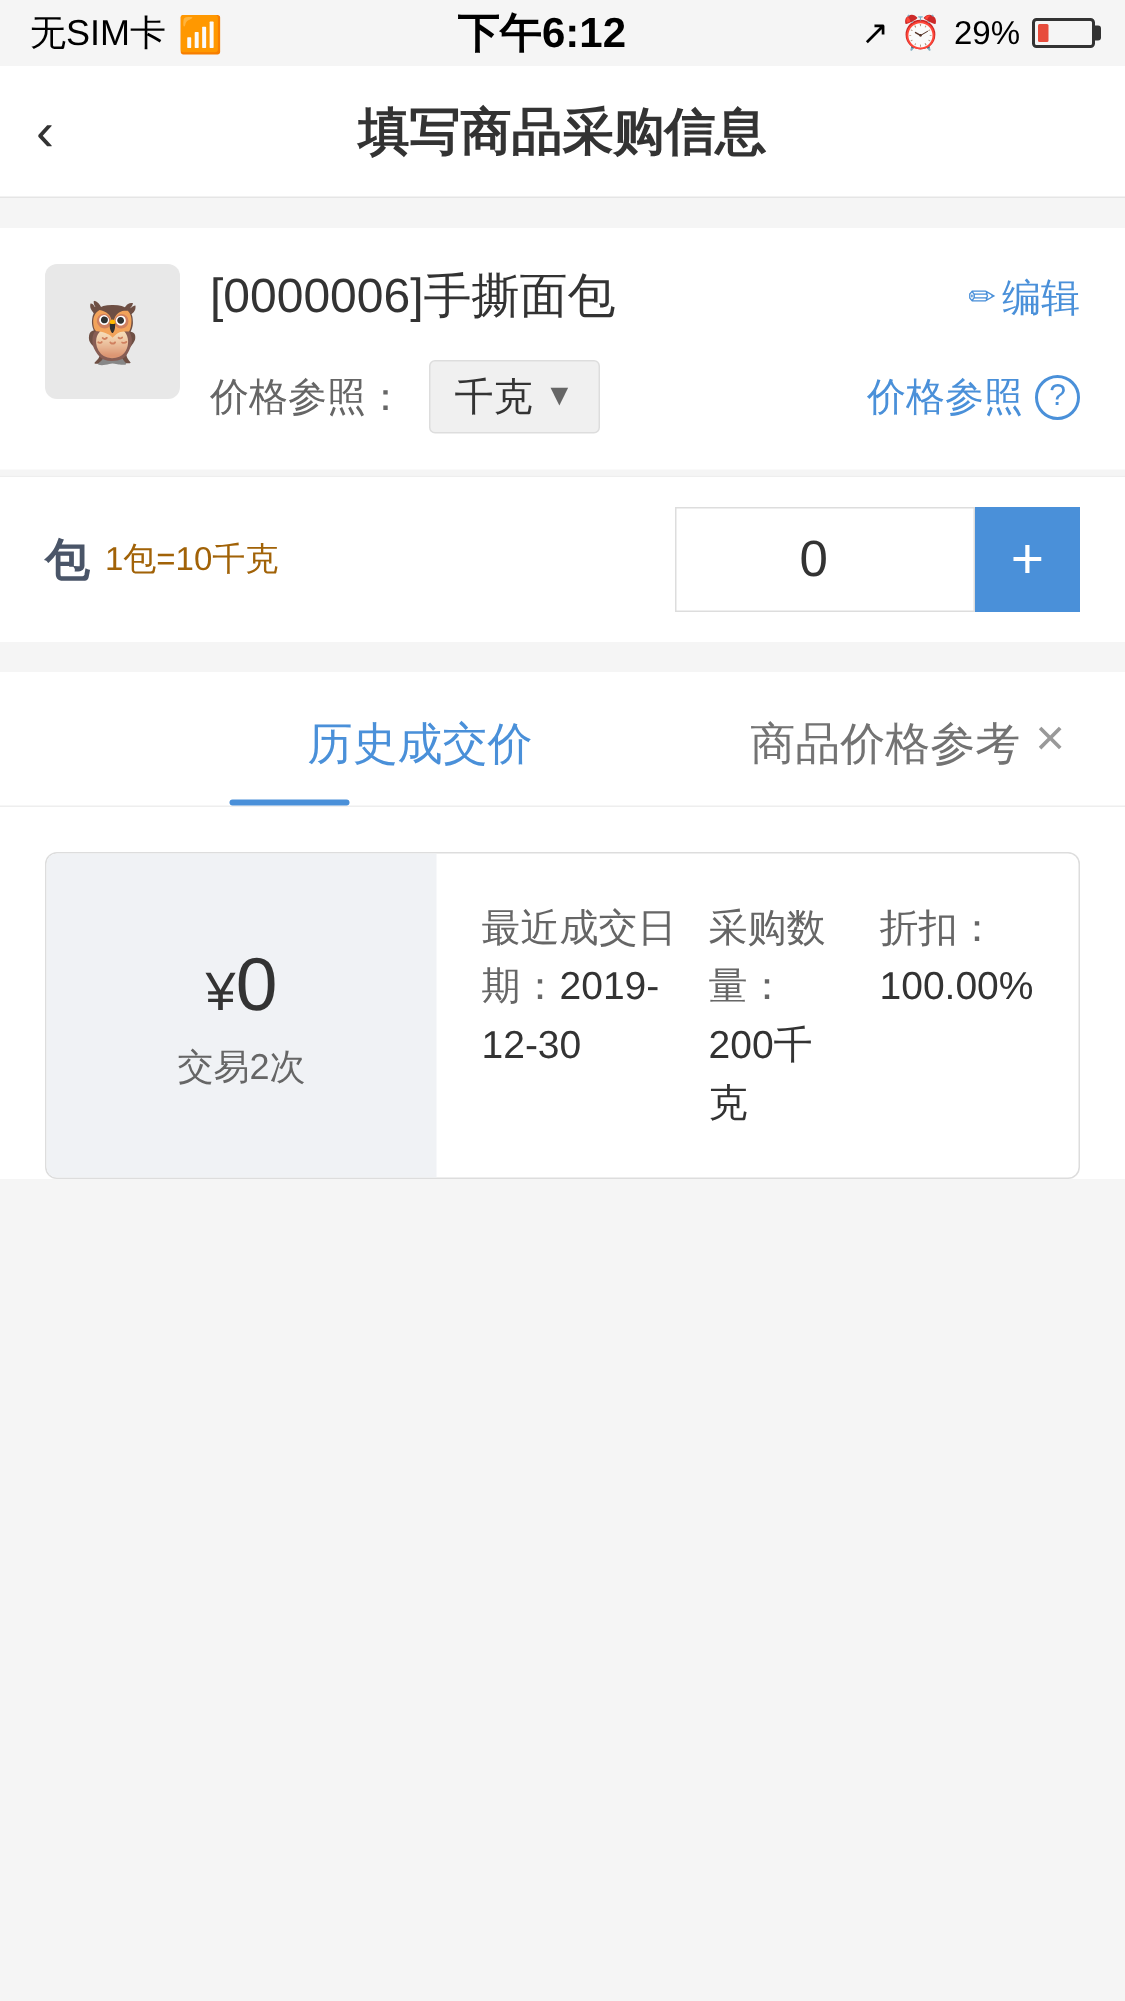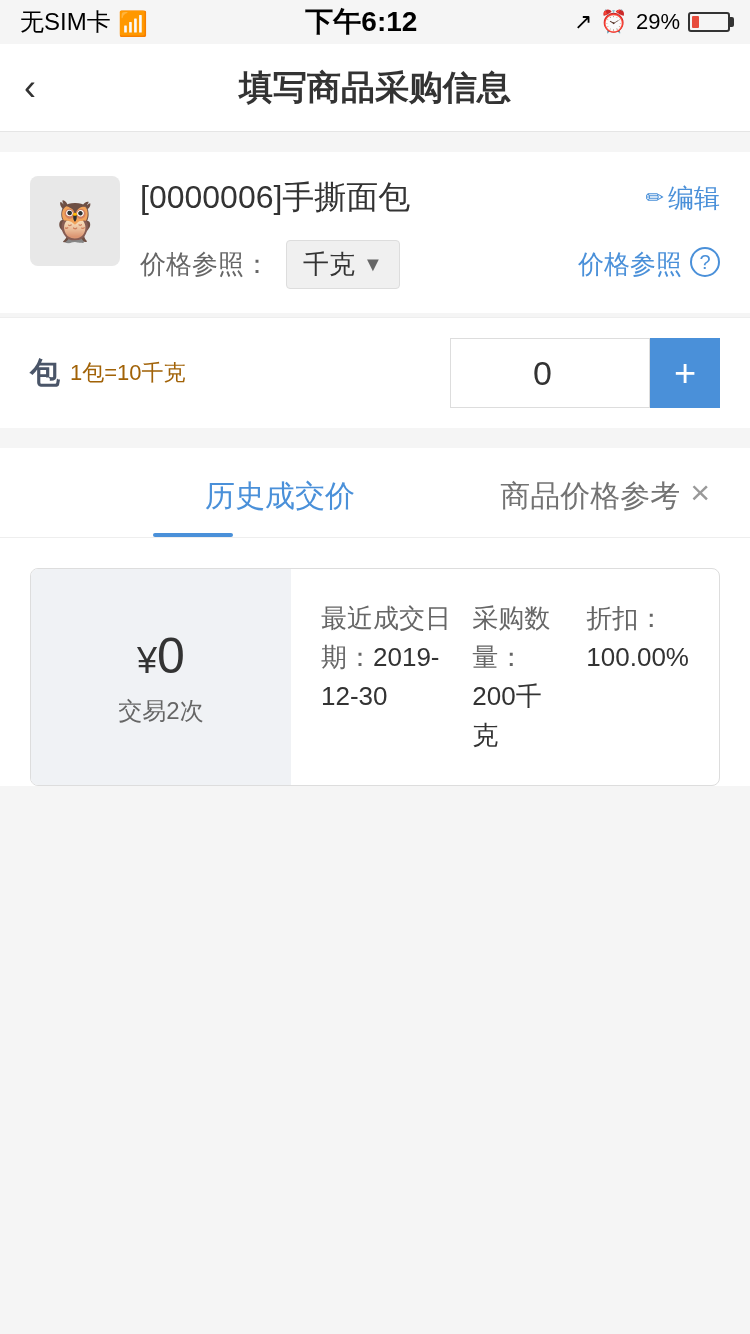--- a/index.html
+++ b/index.html
@@ -163,20 +163,21 @@
     }
     .dropdown-arrow {
       font-size: 20px;
       color: #666;
     }
     .price-ref {
       margin-left: auto;
       font-size: 26px;
       color: #4a90d9;
       display: flex;
+      align-items: center;
       gap: 8px;
     }
     .price-ref-help {
       width: 30px;
       height: 30px;
       border: 2px solid #4a90d9;
       border-radius: 50%;
       display: flex;
       align-items: center;
       justify-content: center;

